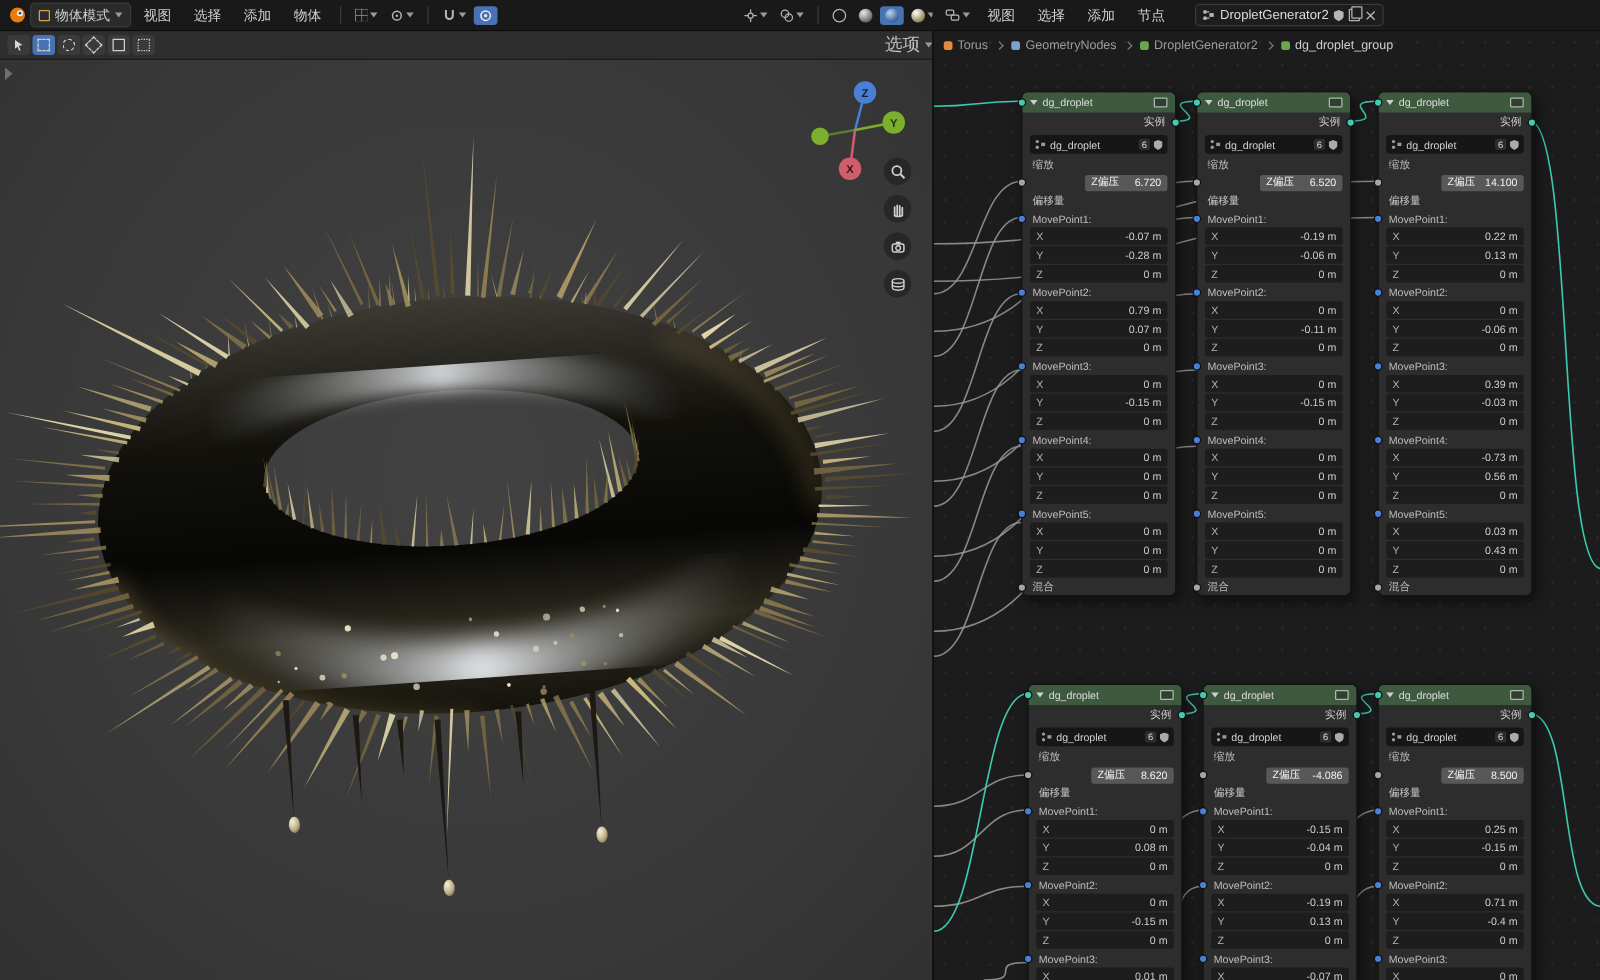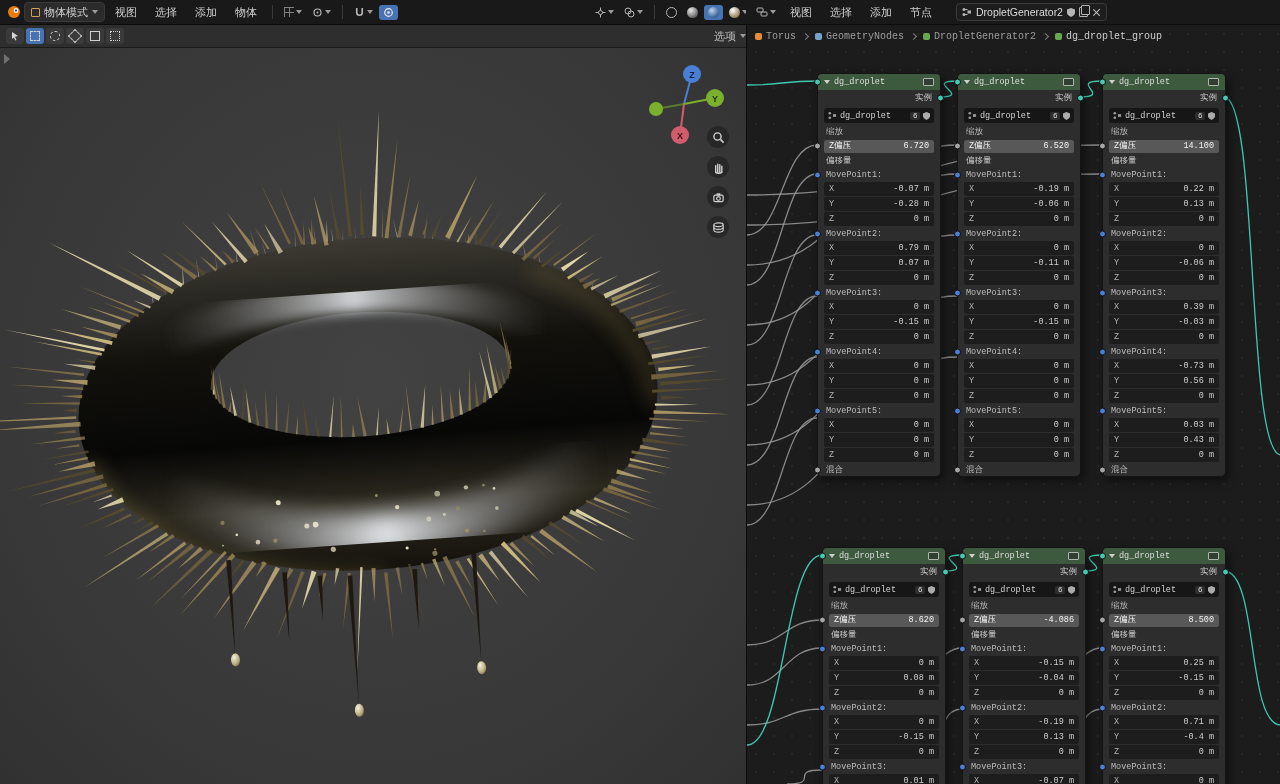--- a/index.html
+++ b/index.html
@@ -22,40 +22,40 @@
   .sphere.wire{background:none;border:1.5px solid #b5b5b5;box-sizing:border-box;}
   .sphere.matcap{background:radial-gradient(circle at 35% 30%,#bcd4ef,#3c6496 70%);}
   .sphere.rend{background:radial-gradient(circle at 35% 30%,#fff,#8e7b4e 75%);}
   .sep{width:1px;height:14px;background:#3a3a3a;margin:0 5px;}
   .cube-icon{width:9px;height:9px;border:1.5px solid #d8a050;box-sizing:border-box;transform:rotate(0deg);border-radius:1px;}
   .grid-icon{width:10px;height:10px;background:
     linear-gradient(#9a9a9a 1px,transparent 1px) 0 0/5px 5px,
     linear-gradient(90deg,#9a9a9a 1px,transparent 1px) 0 0/5px 5px;opacity:.8;}
   
   .toolbar2{position:absolute;left:0;top:25px;width:746px;height:22px;background:#2e2e2e;
-    border-bottom:1px solid #1a1a1a;display:flex;align-items:center;padding:0 6px;font-size:11px;}
+    border-bottom:1px solid #1a1a1a;display:flex;align-items:center;padding:0 6px;font-size:14px;}
   .tbtn{width:18px;height:16px;border-radius:3px;background:#3a3a3a;margin-right:2px;
     display:flex;align-items:center;justify-content:center;}
   .tbtn.active{background:#4772b3;}
   .tbtn .box{width:8px;height:8px;border:1px dashed #cfcfcf;}
   .options{margin-left:auto;display:flex;align-items:center;gap:4px;color:#c0c0c0;padding-right:6px;}
   
   .canvas3d{position:absolute;left:0;top:48px;width:746px;height:736px;overflow:hidden;
     background:radial-gradient(ellipse at 50% 45%, #424242 0%, #383838 70%, #313131 100%);}
   .tool-collapse{position:absolute;left:4px;top:6px;width:0;height:0;
     border-top:5px solid transparent;border-bottom:5px solid transparent;border-left:6px solid #8a8a8a;opacity:.7;}
   .gizmo{position:absolute;right:16px;top:10px;}
   .vtools{position:absolute;right:17px;top:78px;display:flex;flex-direction:column;gap:8px;}
   .vtool{width:22px;height:22px;border-radius:50%;background:rgba(28,28,28,.55);
     display:flex;align-items:center;justify-content:center;}
   
   .neditor{position:absolute;left:746px;top:25px;width:534px;height:759px;overflow:hidden;
     background:#1c1c1c;
     background-image:radial-gradient(circle,#272727 1px,transparent 1.3px);
-    background-size:18px 18px;border-left:1px solid #0a0a0a;font-family:Liberation Mono, monospace;}
+    background-size:18px 18px;border-left:1px solid #0a0a0a;}
   .crumbbar{position:absolute;left:8px;top:6px;display:flex;align-items:center;gap:4px;
     font-size:10px;color:#9c9c9c;z-index:5;}
   .crumbbar .last{color:#cfcfcf;}
   .csep{width:4px;height:4px;border-right:1.3px solid #7e7e7e;border-top:1.3px solid #7e7e7e;
     transform:rotate(45deg);display:inline-block;margin:0 3px;}
   .cicon{width:7px;height:7px;border-radius:2px;display:inline-block;}
   #wires{position:absolute;left:0;top:0;z-index:1;}
   
   .gnode{position:absolute;width:122px;background:#2d2d2d;border:1px solid #141414;border-radius:5px;
     box-shadow:3px 4px 10px rgba(0,0,0,.5);font-size:8.5px;color:#c5c5c5;z-index:2;}
@@ -67,21 +67,21 @@
   .grow{position:relative;height:16px;display:flex;align-items:center;padding:0 8px;}
   .grow.right{justify-content:flex-end;color:#cfcfcf;}
   .gfield{position:relative;margin:2px 6px;height:15px;background:#161616;border-radius:3px;
     display:flex;align-items:center;gap:3px;padding:0 4px;color:#d2d2d2;}
   .gfield .gname{flex:1;overflow:hidden;white-space:nowrap;}
   .badge{background:#2e2e2e;border-radius:2px;padding:0 2.5px;font-size:7.5px;color:#ddd;}
   .glab{position:relative;height:13px;display:flex;align-items:center;padding:0 8px;color:#bdbdbd;}
   .glab.sect{height:14px;color:#c9c9c9;}
   .sliderrow{position:relative;height:16px;display:flex;align-items:center;padding:0 6px;}
   .slider{flex:1;height:13px;background:#585858;border-radius:2.5px;display:flex;
-    justify-content:space-between;align-items:center;padding:0 5px;color:#f2f2f2;}
+    justify-content:space-between;align-items:center;padding:0 5px;color:#f2f2f2;margin-left:44px;}
   .vf{margin:1px 6px;height:14px;background:#1d1d1d;border-radius:2px;display:flex;
     justify-content:space-between;align-items:center;padding:0 5px;color:#b2b2b2;}
   .vf .vv{color:#cdcdcd;}
   .sock{position:absolute;width:7px;height:7px;border-radius:50%;border:1px solid #0e0e0e;box-sizing:border-box;}
   .sock.l{left:-4px;top:50%;transform:translateY(-50%);}
   .sock.r{right:-4px;top:50%;transform:translateY(-50%);}
   
   .namefield{display:flex;align-items:center;gap:4px;background:#1d1d1d;border:1px solid #3a3a3a;
     border-radius:4px;height:16px;padding:0 5px;margin-left:14px;font-size:10.5px;color:#dcdcdc;}
   .shield{display:inline-block;}

